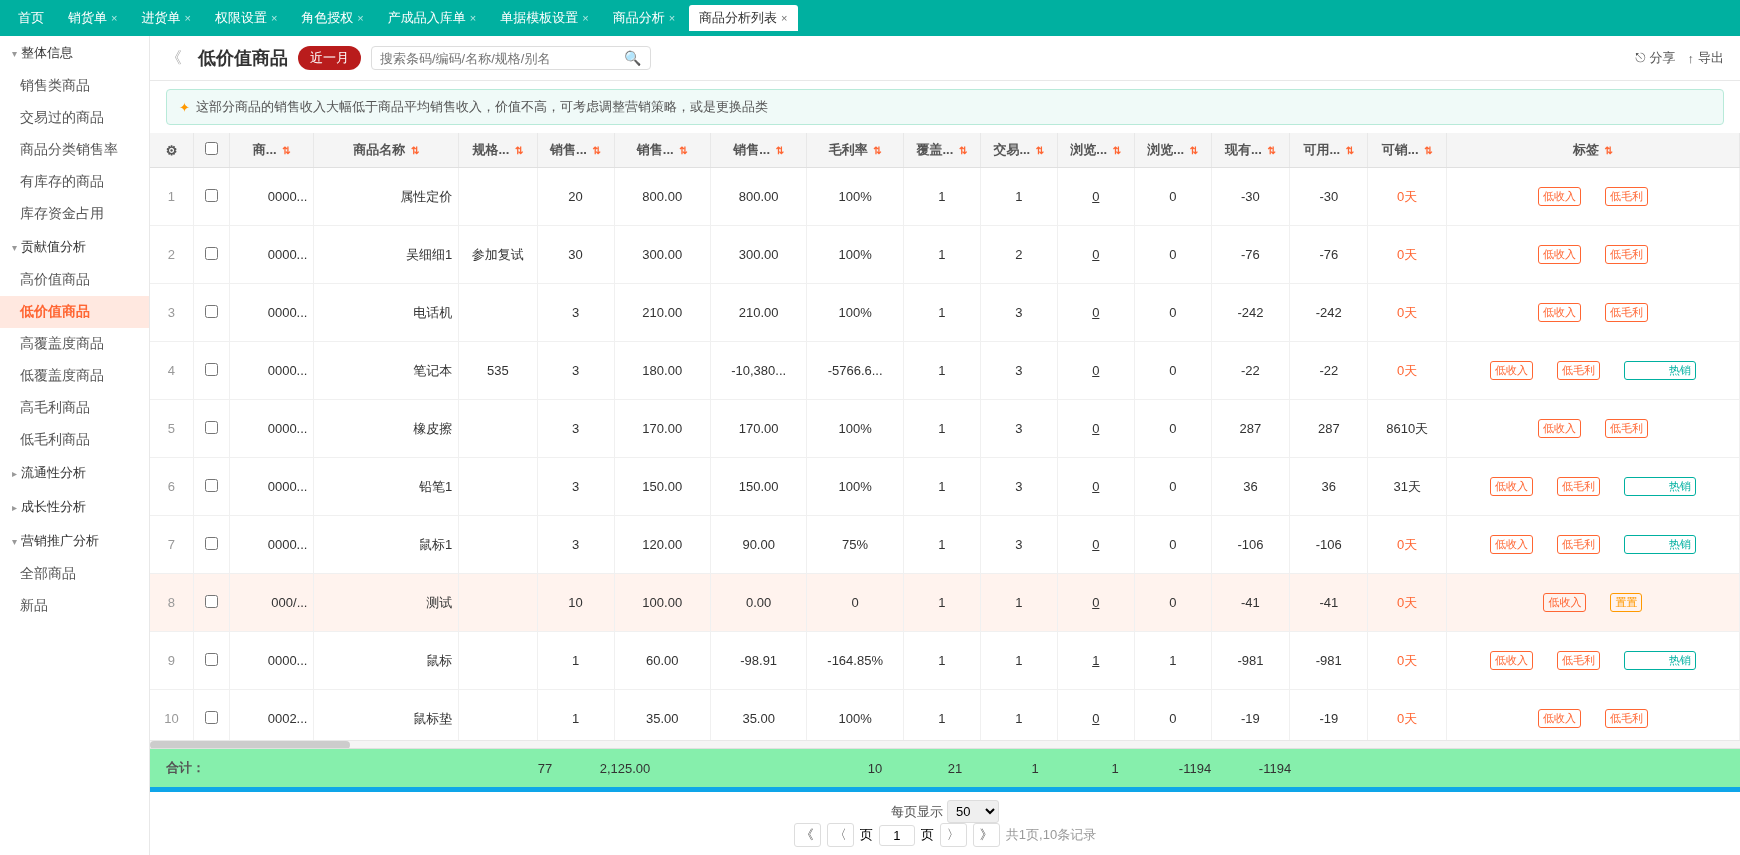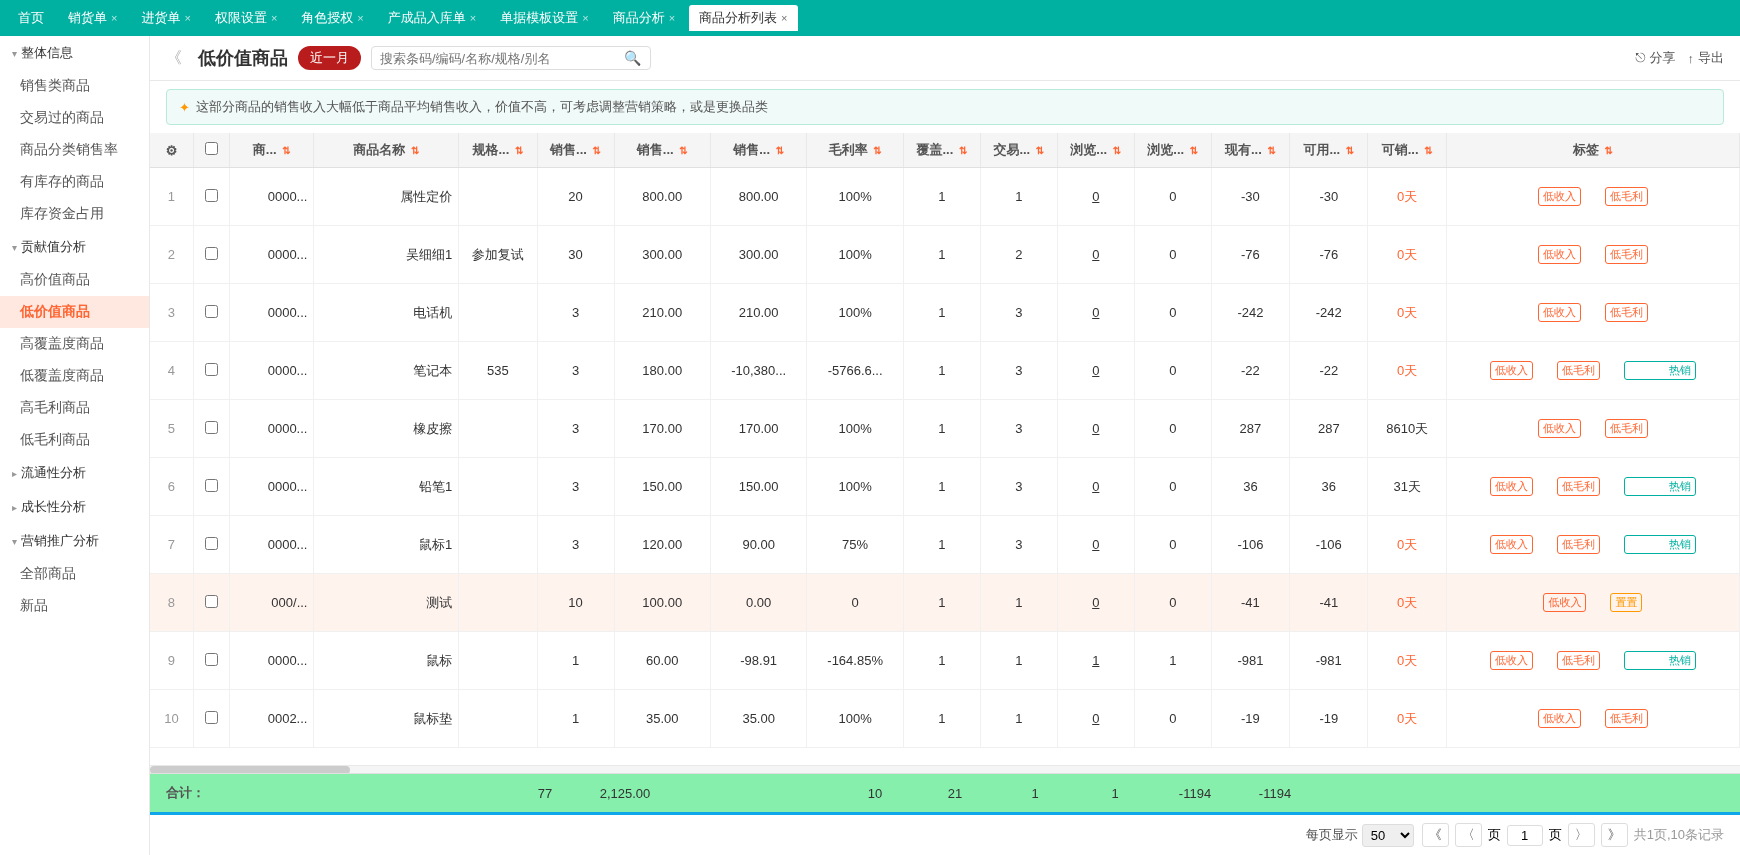--- a/index.html
+++ b/index.html
@@ -200,26 +200,27 @@
       align-items: center;
       gap: 20px;
     }
     .total-label { color: #555; font-weight: bold; }
     .footer-values { display: flex; gap: 20px; flex: 1; }
     .footer-val { color: #333; min-width: 60px; text-align: center; }
 
     
     .pagination-bar {
       background: #fff;
-      border-top: 3px solid #0ea5e9;
+      border-top: 5px solid #0ea5e9;
       display: flex;
       align-items: center;
       justify-content: flex-end;
       padding: 8px 16px;
-      gap: 8px;
+      gap: 0;
+      flex-direction: column;
     }
     .per-page {
       display: flex;
       align-items: center;
       gap: 4px;
       color: #555;
     }
     .per-page select {
       border: 1px solid #ddd;
       border-radius: 3px;

